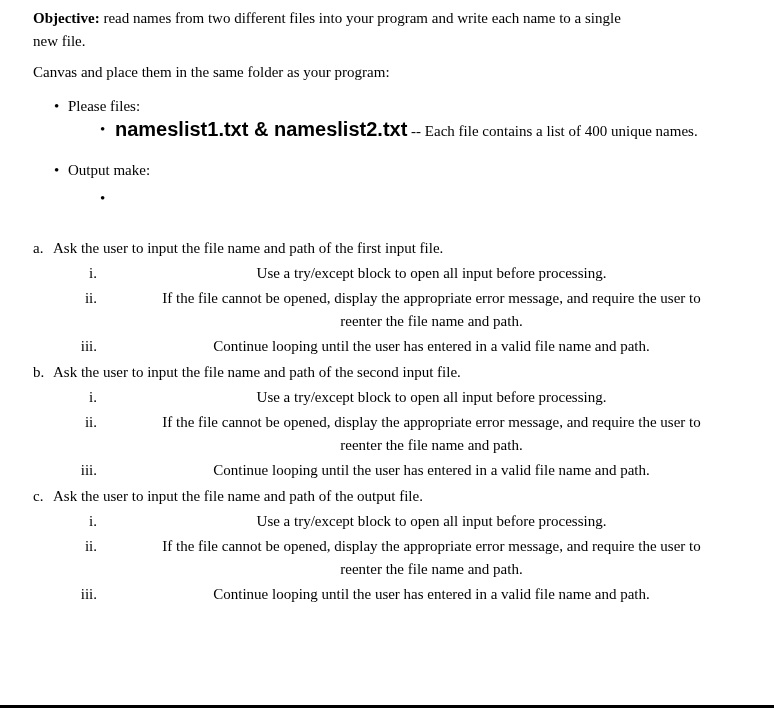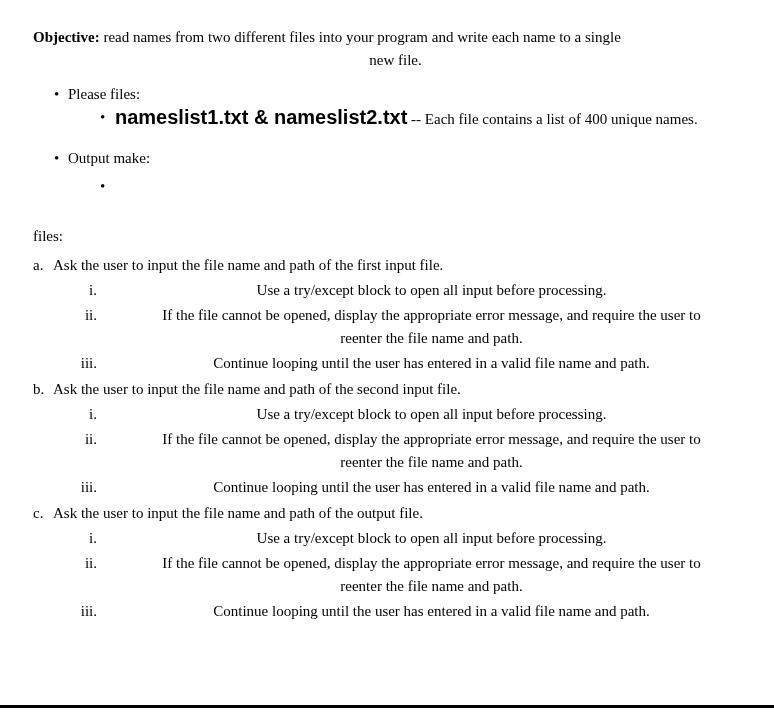--- a/index.html
+++ b/index.html
@@ -7,21 +7,21 @@
     width: 774px;
     height: 714px;
     background: #ffffff;
     color: #000000;
     font-family: "Liberation Serif", "DejaVu Serif", serif;
     font-size: 15px;
     line-height: 23px;
     position: relative;
     overflow: hidden;
   }
-  .doc { padding: 15px 16px 0 33px; margin-top: 11px; }
+  .doc { padding: 7px 16px 0 33px; }
   .para { margin: 0; }
   .line { white-space: nowrap; }
   .bold-serif { font-weight: bold; }
   .fname {
     font-family: "Liberation Sans", sans-serif;
     font-weight: 700;
     font-size: 20px;
   }
   
   .p-objective { margin-bottom: 8px; }
@@ -50,24 +50,25 @@
     background: #000000;
   }
 </style>
 </head>
 <body>
 
 <main class="doc">
 
   <p class="para p-objective">
     <span class="line"><b class="bold-serif">Objective:</b><span> read names from two different files into your program and write each name to a single</span></span>
-    <span class="line" style="display:block;text-align:center;">new file.</span>
+    <span class="line" style="display:block;">new file.</span>
   </p>
 
   <p class="para p-download">
+    <span class="line" style="display:block;">Canvas and place them in the same folder as your program:</span>
   </p>
 
   <div>
     <div class="brow l1 row-input-label">
       <span class="bmark">•</span>
       <span class="btext">Please files:</span>
     </div>
     <div class="brow l2 row-input-detail">
       <span class="bmark">•</span>
       <span class="btext line"><b class="fname">nameslist1.txt &amp; nameslist2.txt</b><span> -- Each file contains a list of 400 unique names.</span></span>
@@ -75,21 +76,20 @@
     <div class="brow l1 row-output-label">
       <span class="bmark">•</span>
       <span class="btext">Output make:</span>
     </div>
     <div class="brow l2 row-output-detail">
       <span class="bmark">•</span>
     </div>
   </div>
 
   <p class="para p-program">
-    <span class="line" style="display:block;">files:</span>
   </p>
 
   <div class="task">
     <div class="trow">
       <span class="tmark">a.</span>
       <div class="ttext line">Ask the user to input the file name and path of the first input file.</div>
     </div>
     <div class="srow">
       <span class="smark">i.</span>
       <div class="stext">

